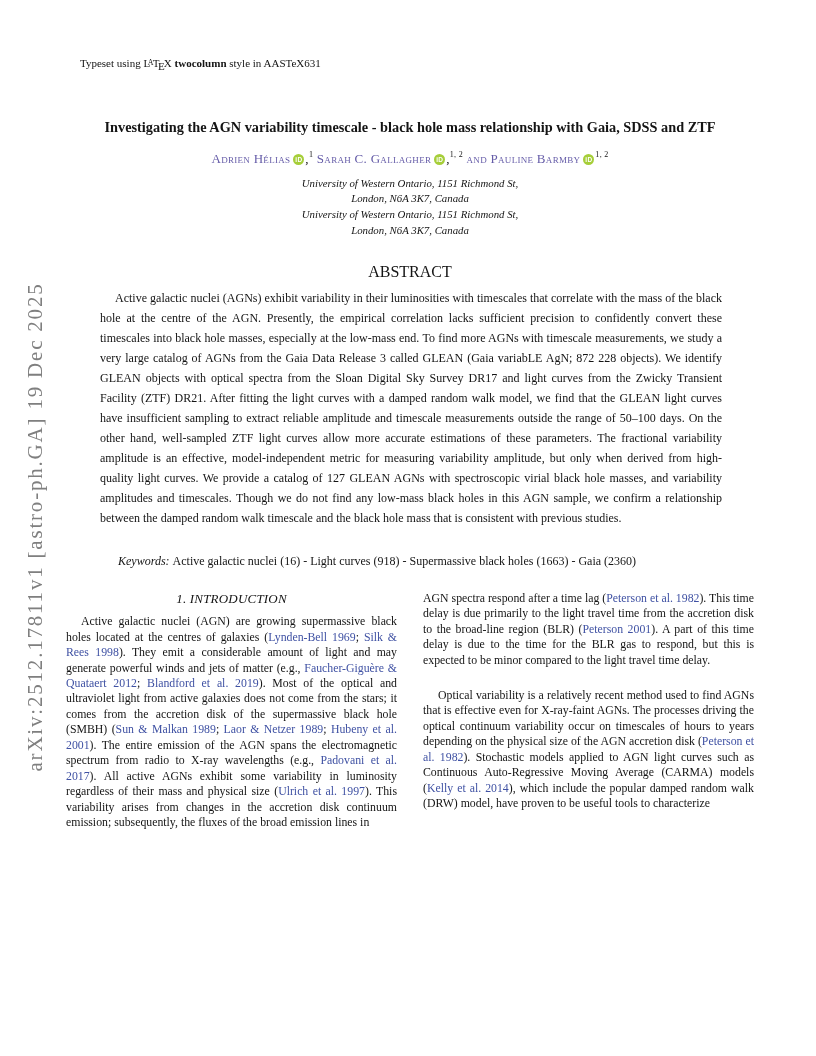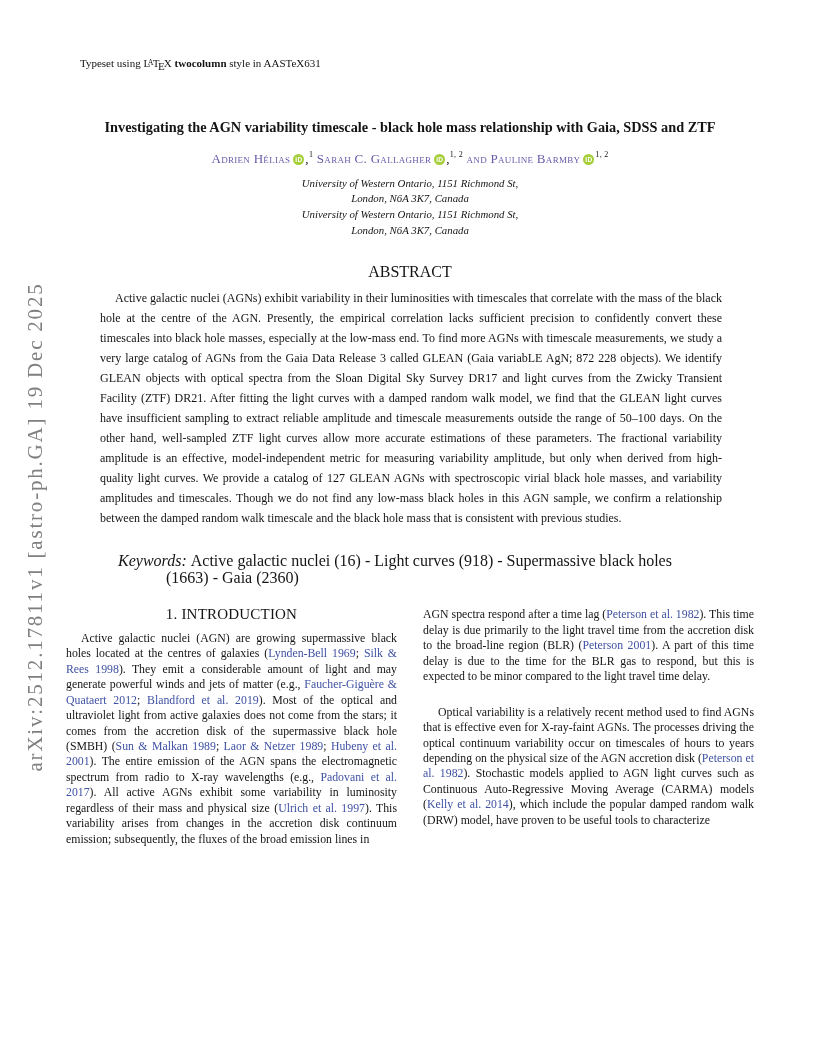--- a/index.html
+++ b/index.html
@@ -55,27 +55,27 @@
   .affil-sup { font-size:7.5px; vertical-align:4px; margin-right:1px; }
 
   .abstract-heading { margin-top:25px; text-align:center; font-size:16px; }
   .abstract-body {
     margin:7px 32px 16px 34px;
     font-size:12px; line-height:20px;
     text-align:justify; text-indent:15px;
   }
   .keywords {
     margin:25px 46px 0 52px;
-    font-size:16px; line-height:16.6px;
+    font-size:12px; line-height:16.6px;
     padding-left:48px; text-indent:-48px;
   }
 
   .columns { margin-top:21px; display:flex; gap:26px; }
   .col { width:331px; font-size:11.8px; line-height:15.45px; text-align:justify; }
-  .sec-heading { text-align:center; margin-bottom:8px; font-size:15px; letter-spacing:0.2px; }
+  .sec-heading { text-align:center; margin-bottom:8px; font-size:13px; letter-spacing:0.2px;font-style:italic; }
   .para-indent { text-indent:15px; }
   .para-gap { margin-top:20px; }
 
   .cite { color:var(--link,#3F51A3); cursor:pointer; }
 </style>
 </head>
 <body style="--link: #3F51A3; --author: #655CA8; --orcid: #A6CE39; --wm: #7f7f7f;">
 
 <div class="watermark">arXiv:2512.17811v1  [astro-ph.GA]  19 Dec 2025</div>
 

